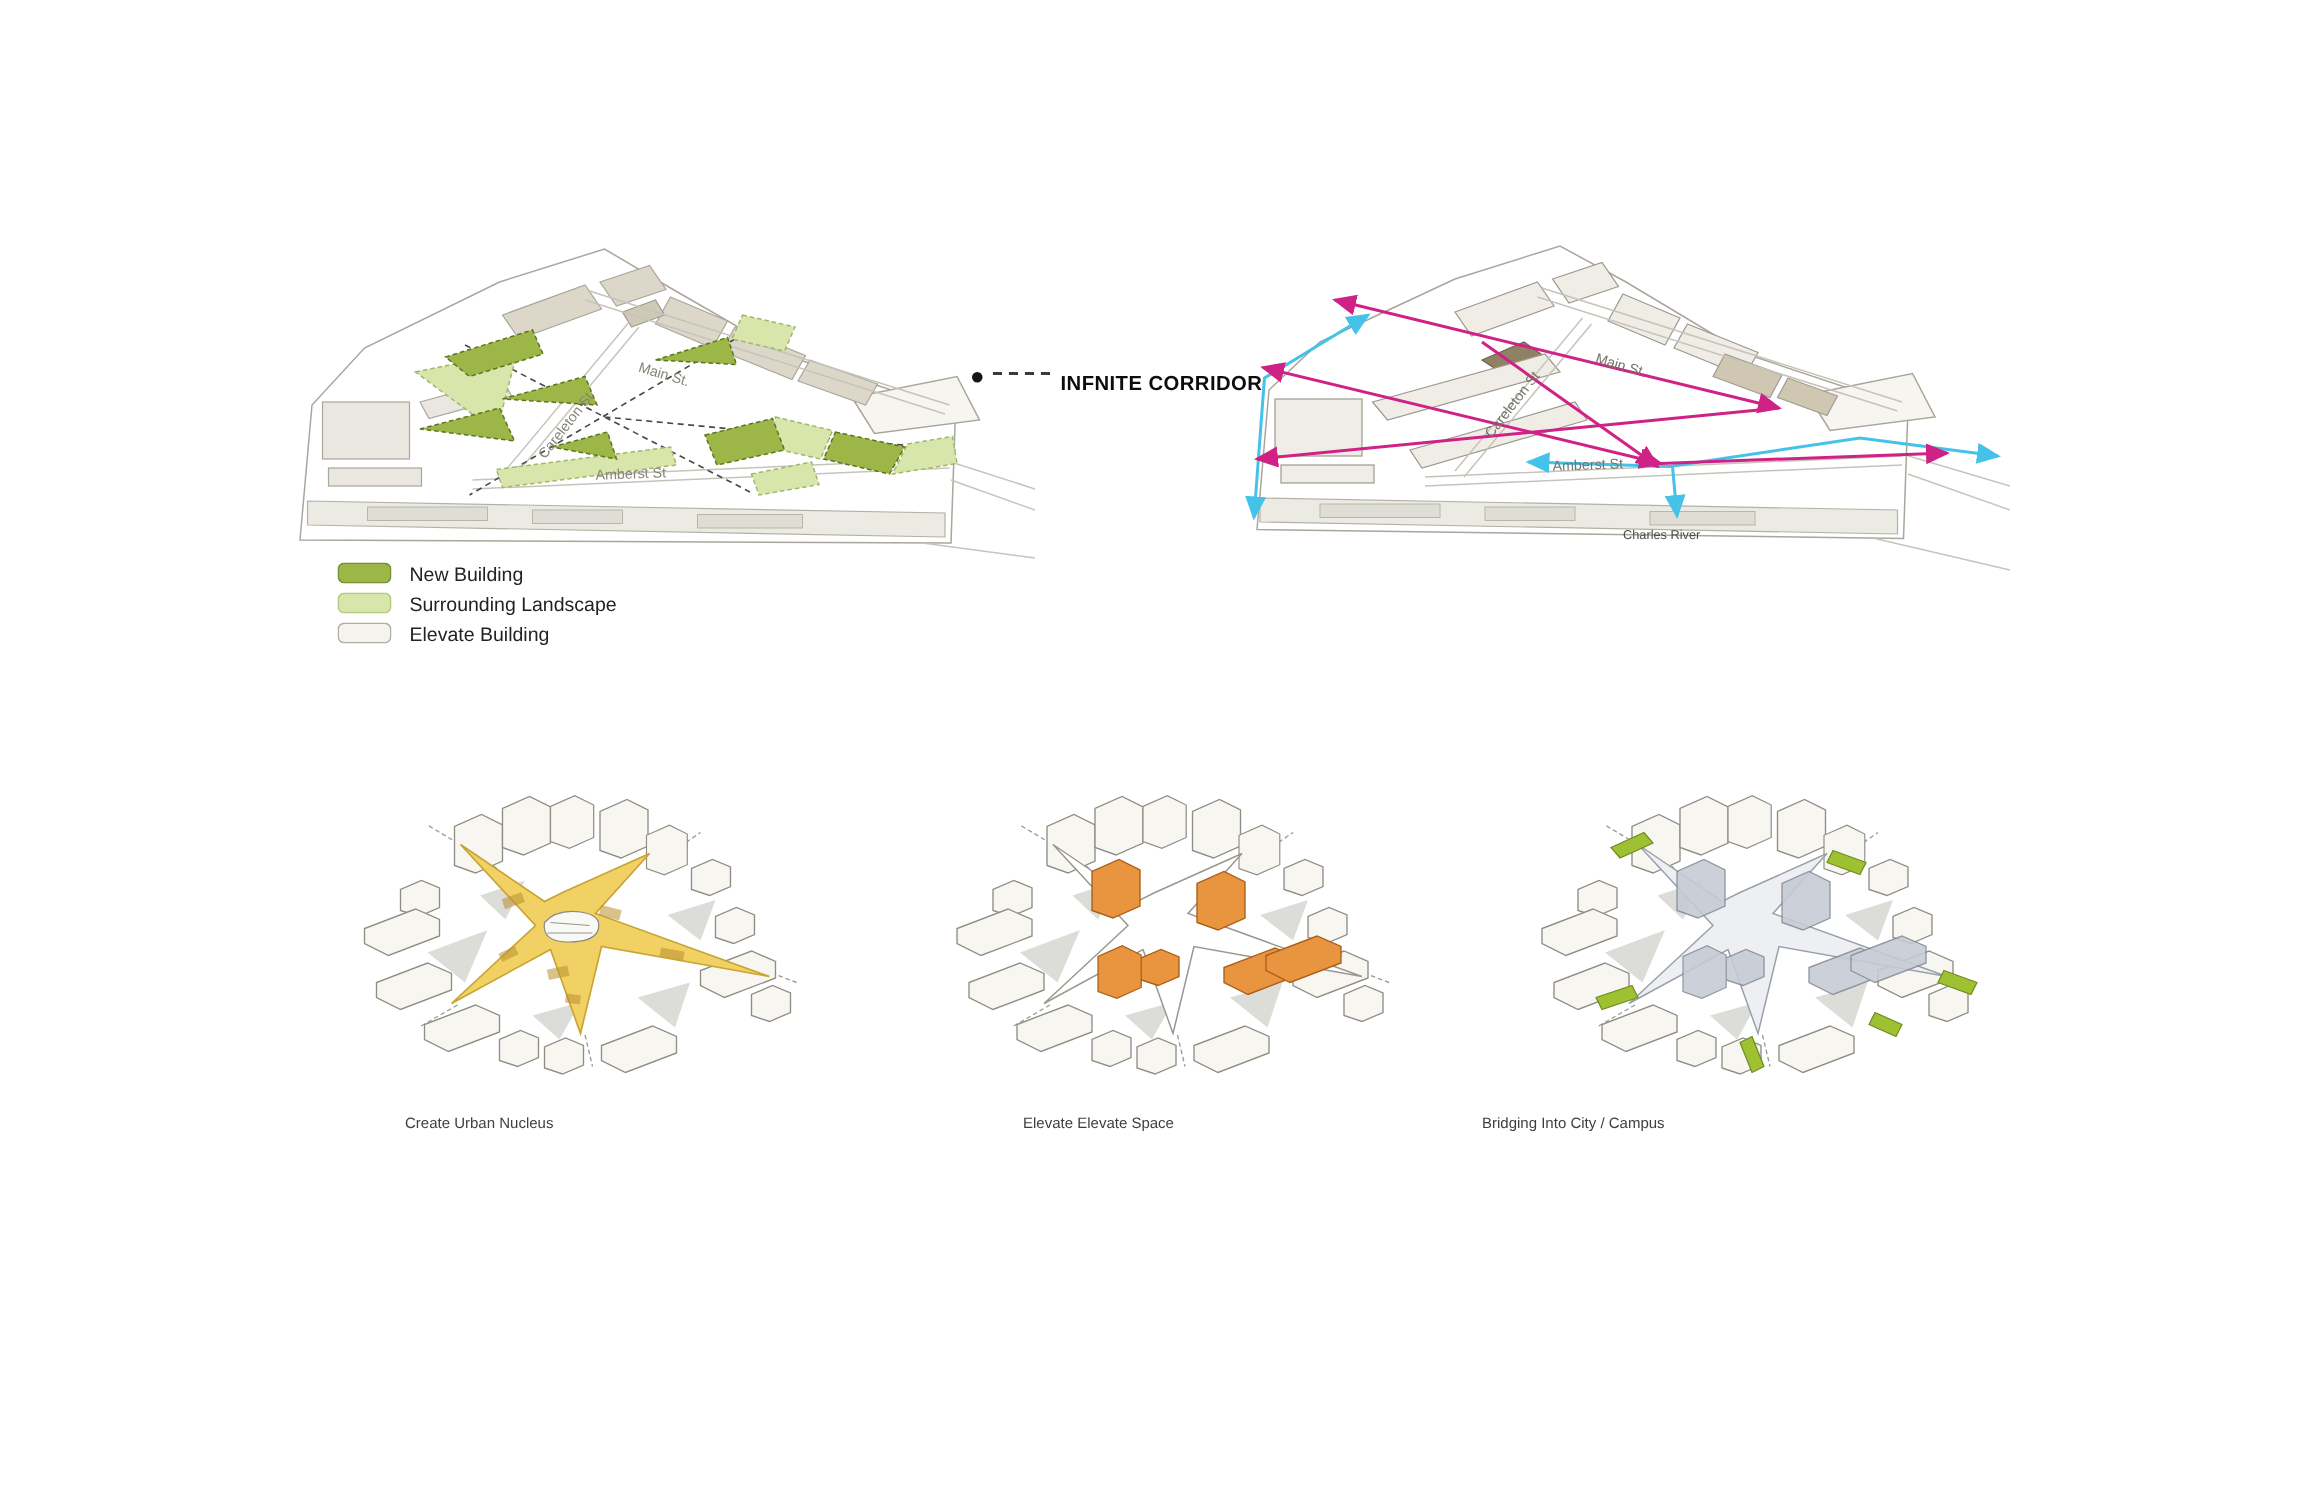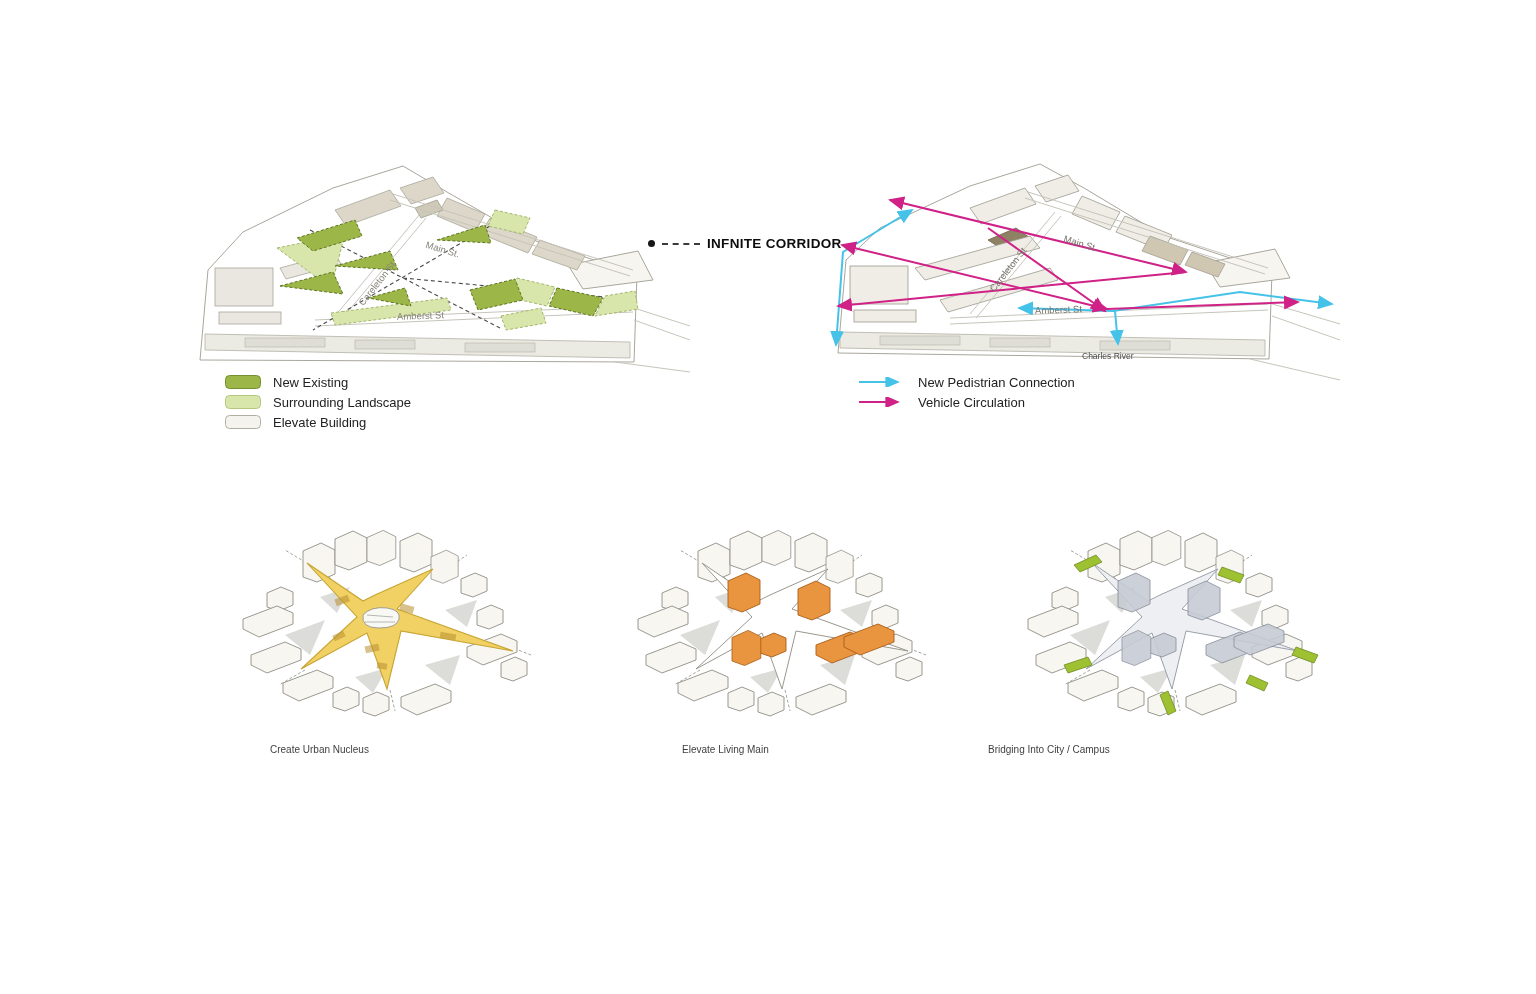--- a/index.html
+++ b/index.html
@@ -21,21 +21,21 @@
   .street{stroke:#c6c4ba;stroke-width:1;fill:none;}
   .dashx{stroke:#4a4a4a;stroke-width:1.1;stroke-dasharray:4 3;fill:none;}
   .ng{stroke:#5e7522;stroke-width:1;stroke-dasharray:3 2;}
   .sg{stroke:#a2b76c;stroke-width:1;stroke-dasharray:3 2;}
   .lbl{fill:#87847a;font-size:9.5px;font-family:"Liberation Sans",sans-serif;}
   .lbl2{fill:#76736a;font-size:9.5px;font-family:"Liberation Sans",sans-serif;}
   .river{fill:#4a4a4a;font-size:8.5px;font-family:"Liberation Sans",sans-serif;}
   .flow{stroke-width:2;fill:none;}
 
   
-  .corridor{display:flex;align-items:center;gap:7px;}
+  .corridor{display:flex;gap:7px;margin-top:12px;}
   .corridor .dot{width:7px;height:7px;border-radius:50%;background:#161616;}
   .corridor .dash{width:38px;height:0;border-top:2px dashed #3a3a3a;}
   .corridor .txt{font-weight:bold;font-size:13.5px;color:#0d0d0d;letter-spacing:.3px;}
 
   
   .legend-row{display:flex;align-items:center;height:20px;gap:12px;}
   .legend-label{font-size:13px;color:#222;}
   .caption{font-size:10px;color:#3f3f3f;}
 
   
@@ -200,60 +200,36 @@
     <text class="lbl2" transform="rotate(-52 188 122)" x="162" y="125">Careleton St</text>
     <text class="lbl2" transform="rotate(-2 240 162)" x="215" y="165">Amberst St</text>
     <text class="river" x="262" y="211">Charles River</text>
   </svg>
 
   <div class="abs" style="left:225px;top:372px">
     <div class="legend-row">
       <svg width="36" height="14">
         <rect x="0.5" y="0.5" width="35" height="13" rx="4" stroke="#74902f" fill="#9cb648"></rect>
       </svg>
-      <span class="legend-label">New Existing</span>
+      <span class="legend-label">New Building</span>
     </div>
     <div class="legend-row">
       <svg width="36" height="14">
         <rect x="0.5" y="0.5" width="35" height="13" rx="4" stroke="#b4c87f" fill="#d9e6ab"></rect>
       </svg>
       <span class="legend-label">Surrounding Landscape</span>
     </div>
     <div class="legend-row">
       <svg width="36" height="14">
         <rect x="0.5" y="0.5" width="35" height="13" rx="4" stroke="#b0aea5" fill="#f4f3ee"></rect>
       </svg>
       <span class="legend-label">Elevate Building</span>
     </div>
   </div>
 
-  <div class="abs" style="left:858px;top:372px">
-    <div class="legend-row">
-      <svg width="48" height="10">
-        <defs>
-            <marker id="lgCy" markerWidth="9" markerHeight="8" refX="7" refY="3.5" orient="auto">
-          <path d="M0,0 L8,3.5 L0,7 Z" fill="#45c2e8"></path>
-            </marker>
-          </defs>
-        <line x1="1" y1="5" x2="40" y2="5" stroke-width="1.8" marker-end="url(#lgCy)" stroke="#45c2e8"></line>
-      </svg>
-      <span class="legend-label">New Pedistrian Connection</span>
-    </div>
-    <div class="legend-row">
-      <svg width="48" height="10">
-        <defs>
-            <marker id="lgMa" markerWidth="9" markerHeight="8" refX="7" refY="3.5" orient="auto">
-          <path d="M0,0 L8,3.5 L0,7 Z" fill="#d02187"></path>
-            </marker>
-          </defs>
-        <line x1="1" y1="5" x2="40" y2="5" stroke-width="1.8" marker-end="url(#lgMa)" stroke="#d02187"></line>
-      </svg>
-      <span class="legend-label">Vehicle Circulation</span>
-    </div>
-  </div>
 
   <svg class="abs" style="left:215px;top:505px" width="330" height="230" viewBox="0 0 330 230">
     <use href="#cluster"></use>
     <use href="#star" class="star-stroke" fill="#f2d164"></use>
     <g class="dotty">
       <rect x="120" y="92" width="14" height="7" transform="rotate(-20 127 95)"></rect>
       <rect x="185" y="100" width="14" height="7" transform="rotate(15 192 103)"></rect>
       <rect x="150" y="140" width="14" height="7" transform="rotate(-12 157 143)"></rect>
       <rect x="225" y="128" width="16" height="6" transform="rotate(10 233 131)"></rect>
       <rect x="118" y="128" width="12" height="6" transform="rotate(-25 124 131)"></rect>
@@ -291,16 +267,16 @@
       <path d="M74,60 L96,50 L102,57 L80,67 Z"></path>
       <path d="M222,62 L244,70 L240,78 L218,70 Z"></path>
       <path d="M296,142 L318,150 L314,158 L292,150 Z"></path>
       <path d="M64,160 L88,152 L92,160 L68,168 Z"></path>
       <path d="M168,186 L176,206 L168,210 L160,190 Z"></path>
       <path d="M250,170 L268,178 L264,186 L246,178 Z"></path>
     </g>
   </svg>
 
   <div class="abs caption" style="left:270px;top:744px">Create Urban Nucleus</div>
-  <div class="abs caption" style="left:682px;top:744px">Elevate Living Main</div>
+  <div class="abs caption" style="left:682px;top:744px">Elevate Elevate Space</div>
   <div class="abs caption" style="left:988px;top:744px">Bridging Into City / Campus</div>
 
 </div>
 
 </body></html>

